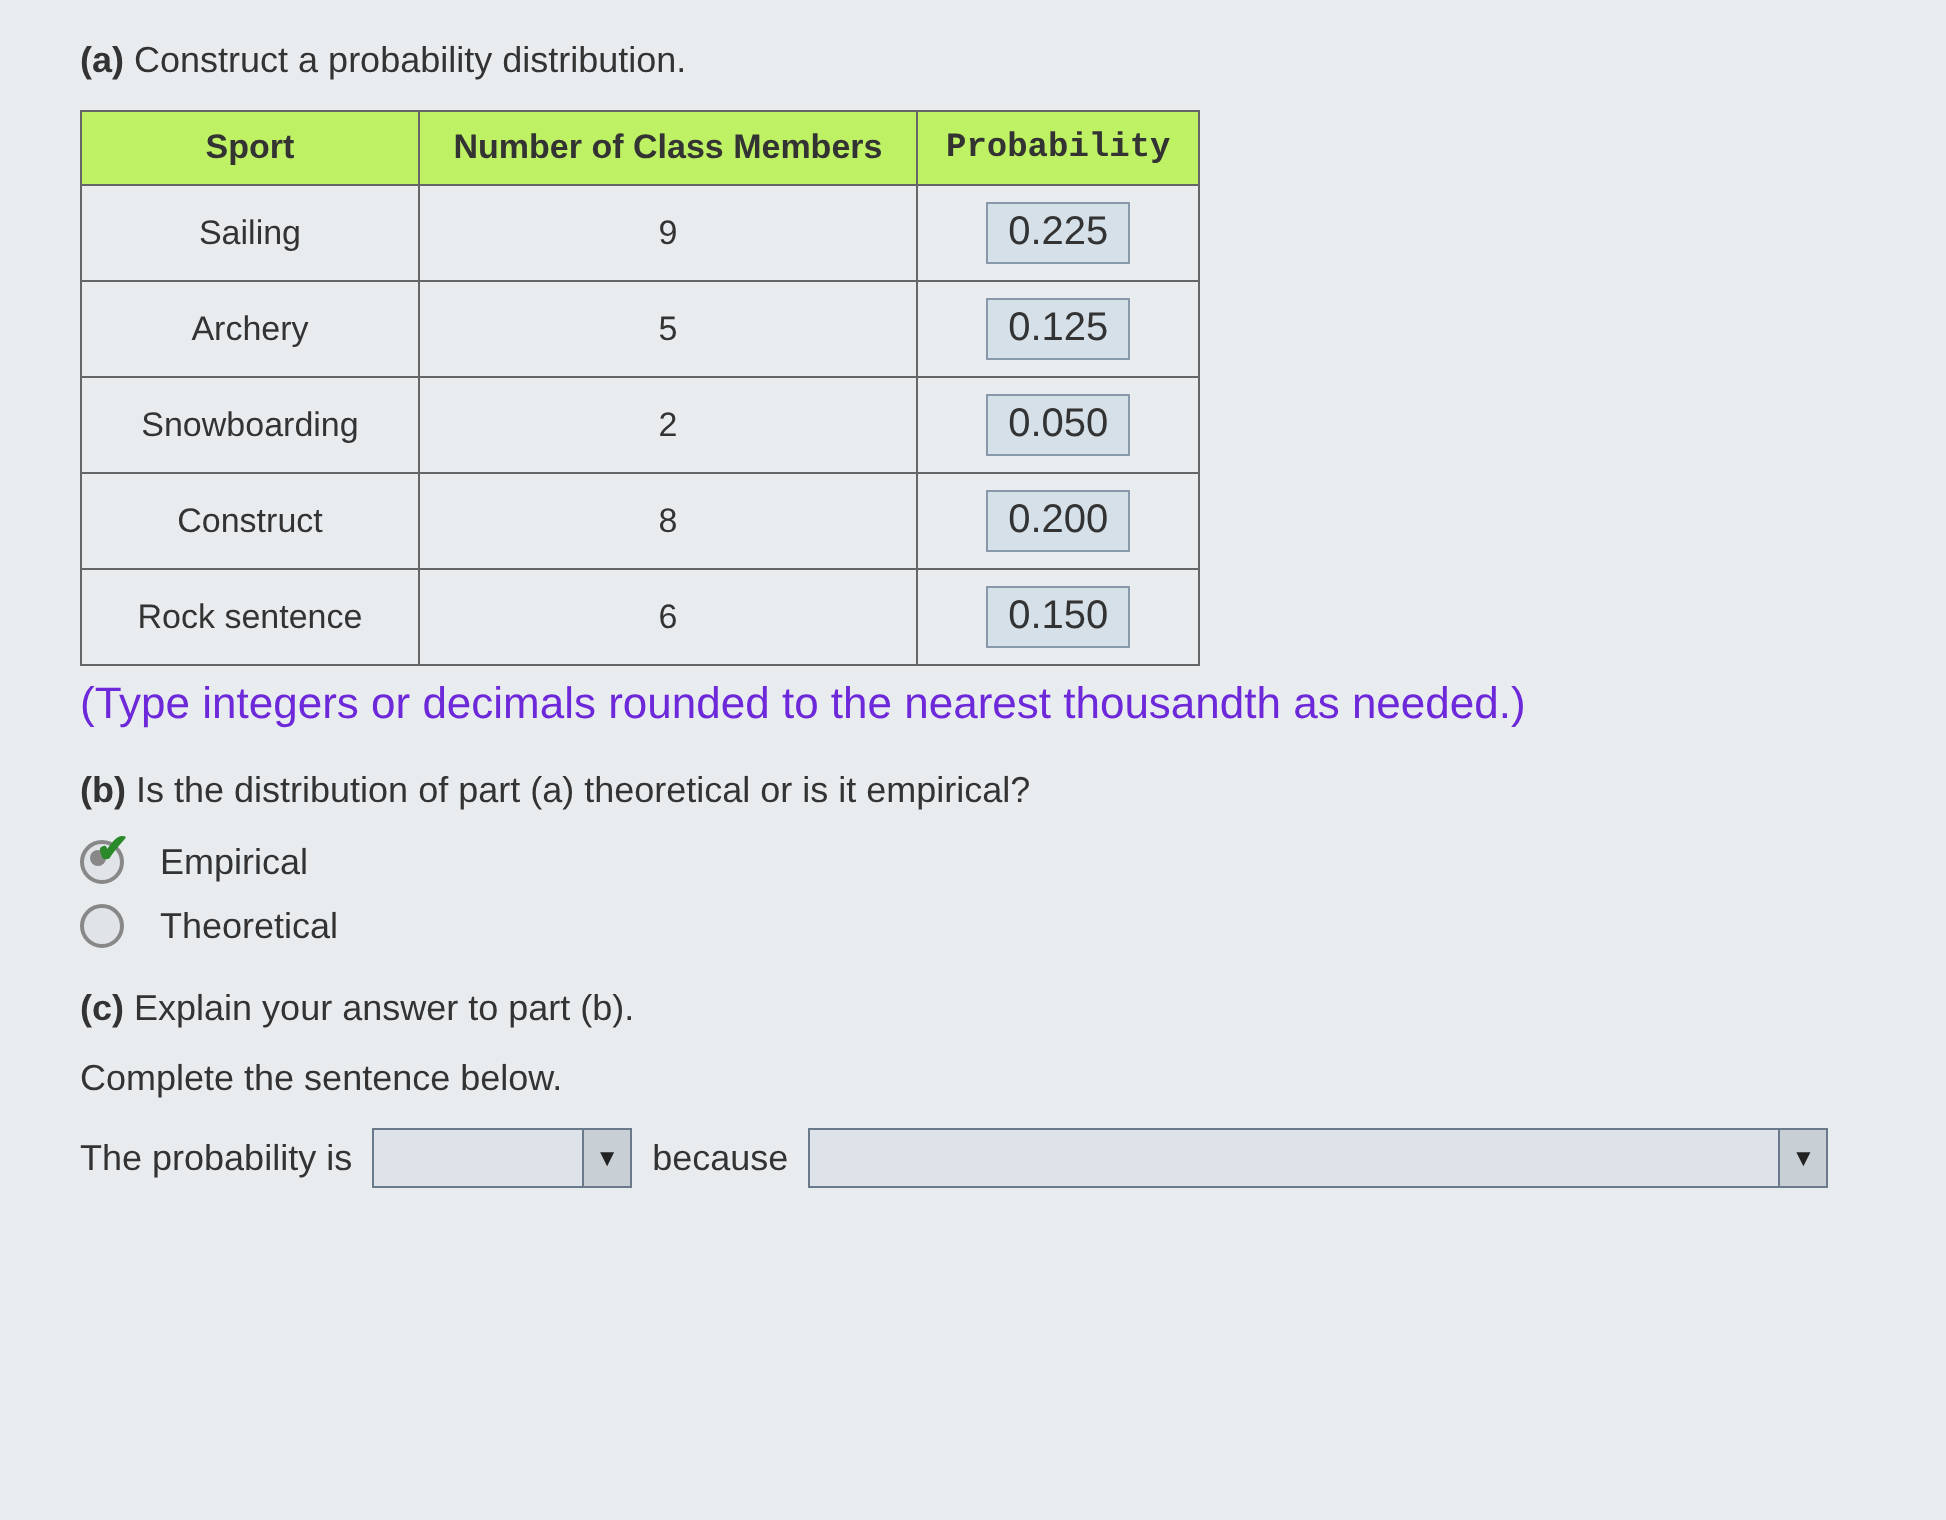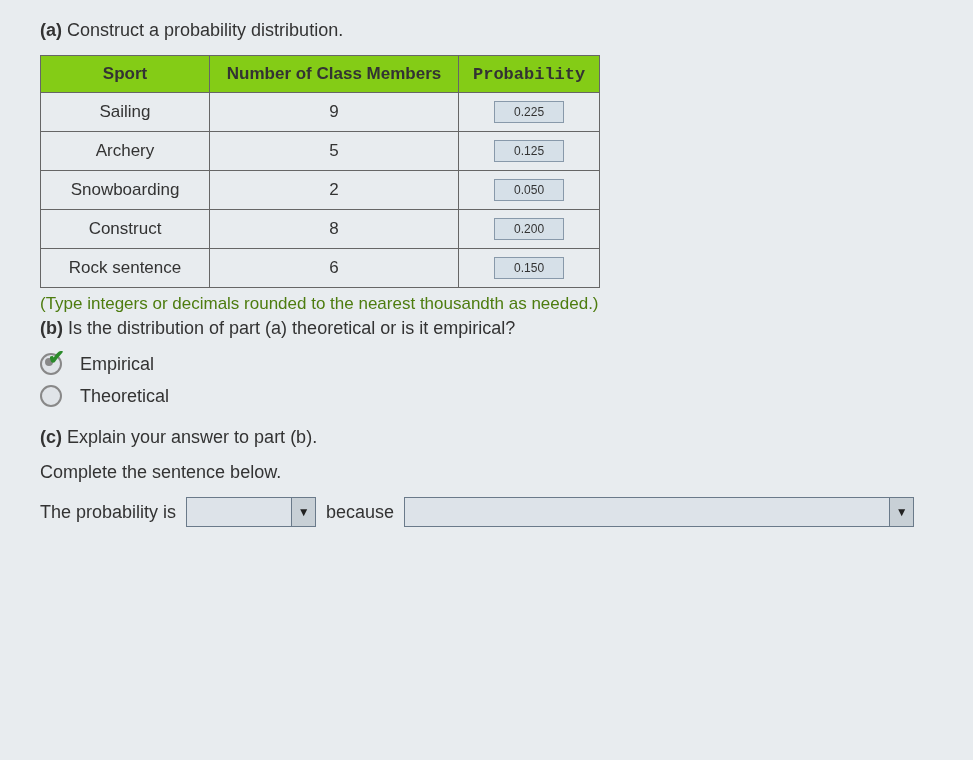--- a/index.html
+++ b/index.html
@@ -24,38 +24,38 @@
     margin-bottom: 6px;
   }
   table.prob-table th, table.prob-table td {
     border: 1px solid #666;
     padding: 8px 14px;
     text-align: center;
     font-size: 17px;
   }
   table.prob-table th {
     font-weight: bold;
-    background: #84cc16;
+    background: #bef264;
   }
   .sport-col { width: 140px; }
   .members-col { width: 220px; }
   .prob-col { width: 100px; font-family: Liberation Mono, monospace; }
   .prob-input {
     display: inline-block;
     background: #d6e0e8;
     border: 1px solid #8899aa;
     padding: 3px 10px;
-    font-size: 12px;
+    font-size: 20px;
     min-width: 48px;
     text-align: center;
   }
   .hint-text {
-    font-size: 17px;
-    color: #4d7c0f;
-    margin-bottom: 4px;
+    font-size: 22px;
+    color: #6d28d9;
+    margin-bottom: 20px;
   }
   .radio-group {
     margin: 14px 0 20px 0;
   }
   .radio-option {
     display: flex;
     align-items: center;
     margin: 10px 0;
   }
   .radio-circle {

